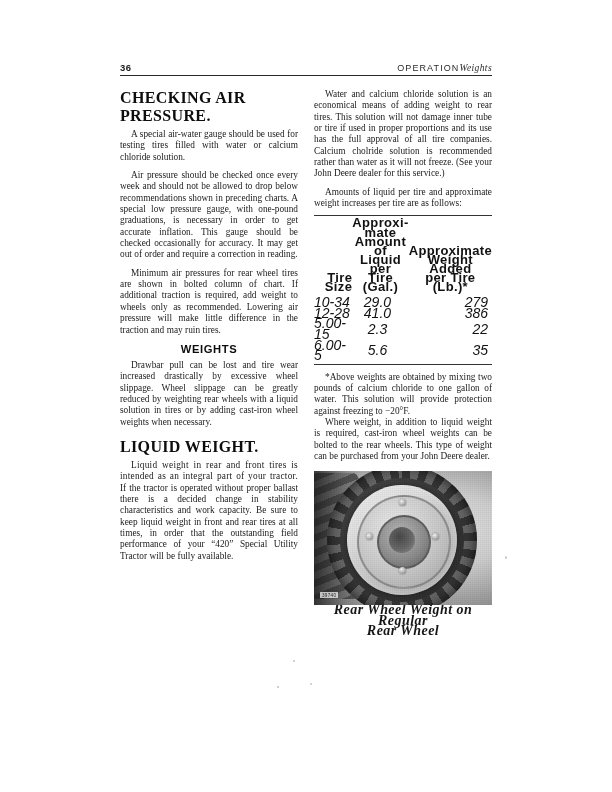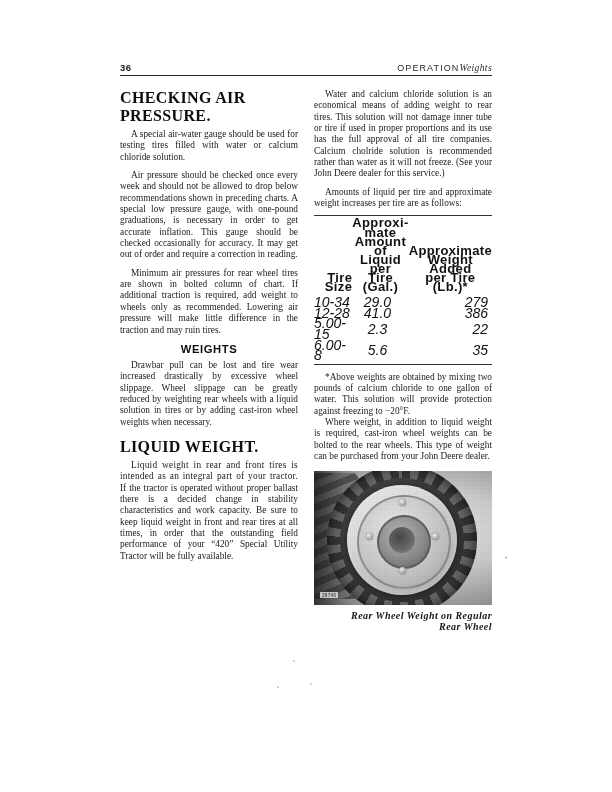--- a/index.html
+++ b/index.html
@@ -269,27 +269,26 @@
     position: absolute;
     left: 6px; bottom: 7px;
     font-family: "Liberation Sans", "DejaVu Sans", sans-serif;
     font-size: 4.6px;
     letter-spacing: 0.3px;
     color: #2b2a27;
     background: rgba(228,225,219,0.82);
     padding: 0.5px 2px;
   }
   figcaption.cap {
-    margin-top: 6px;
     font-style: italic;
     font-weight: bold;
-    font-size: 10px;
+    font-size: 14px;
     line-height: 10.4px;
     letter-spacing: 0.45px;
-    text-align: right;
+    text-align: center;
     color: #161616;
   }
 
   .speck {
     position: absolute;
     background: #c9c7c2;
     border-radius: 50%;
   }
 </style>
 </head>
@@ -369,21 +368,21 @@
                   <td class="c1">12-28</td>
                   <td class="c2">41.0</td>
                   <td class="c3">386</td>
                 </tr>
                 <tr>
                   <td class="c1">5.00-15</td>
                   <td class="c2">2.3</td>
                   <td class="c3">22</td>
                 </tr>
                 <tr>
-                  <td class="c1">6.00-8</td>
+                  <td class="c1">6.00-5</td>
                   <td class="c2">5.6</td>
                   <td class="c3">35</td>
                 </tr>
               </tbody>
           </table>
           <div class="hr-line thin"></div>
         </div>
 
         <p class="footnote">*Above weights are obtained by mixing two pounds of calcium chloride to one gallon of water. This solution will provide protection against freezing to −20°F.</p>
 

